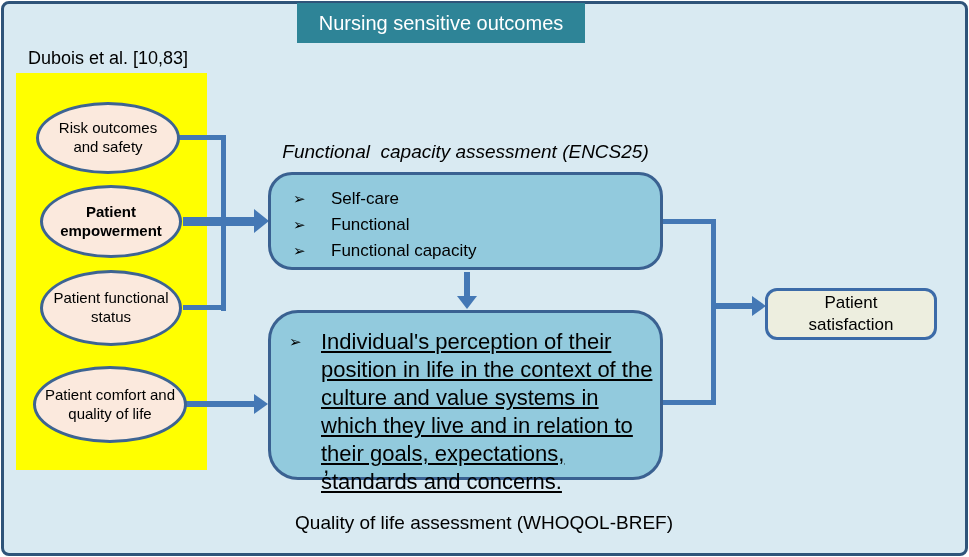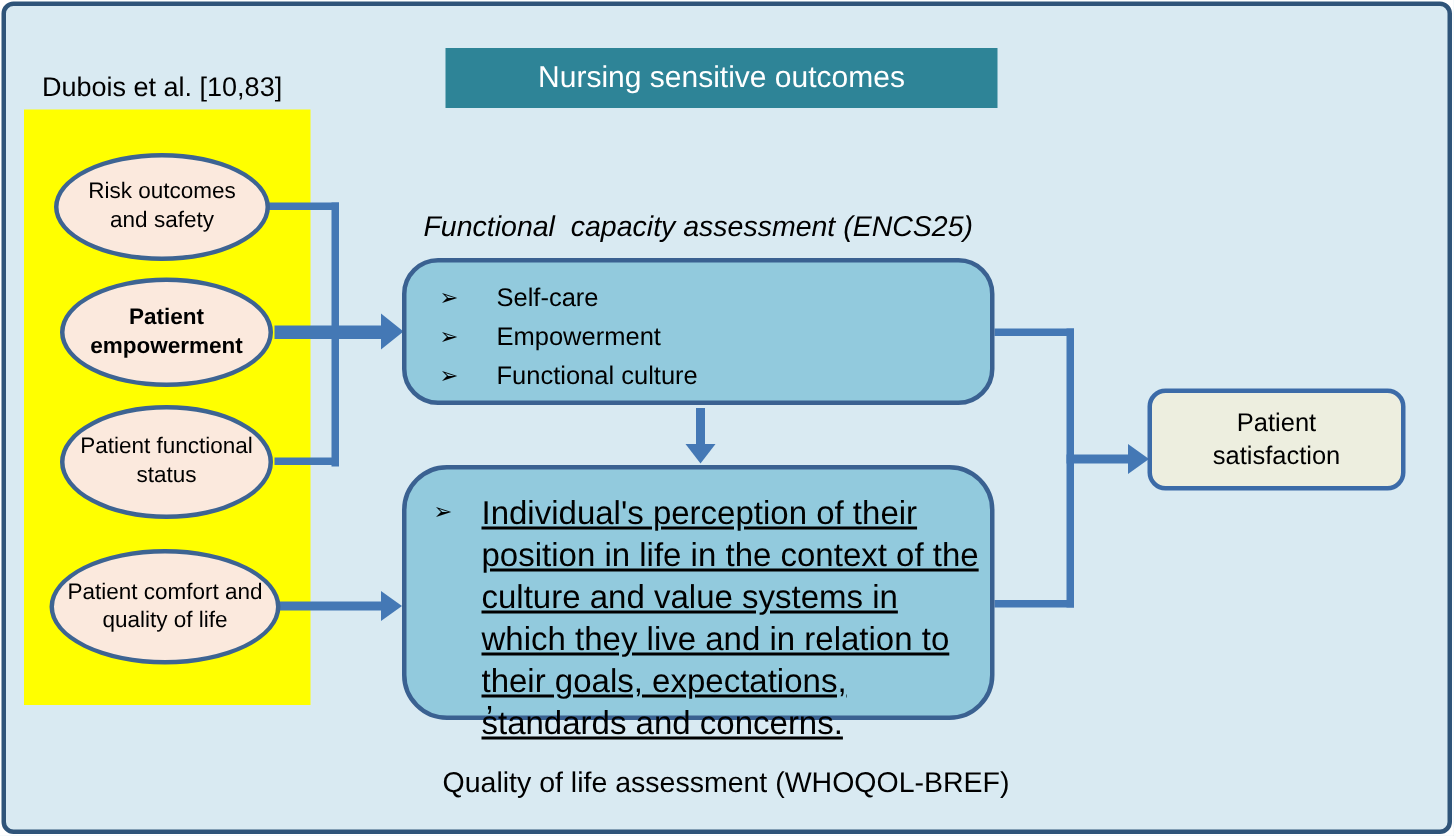--- a/index.html
+++ b/index.html
@@ -1,22 +1,22 @@
 <!DOCTYPE html>
 <html style="--canvas-bg: #d9eaf2; --canvas-border: #2f5479; --title-bg: #2e8497; --title-text: #ffffff; --yellow-panel: #ffff00; --ellipse-fill: #fbe9dd; --ellipse-border: #3d6492; --box-fill: #92cadd; --box-border: #3a6191; --satisfaction-fill: #edeedf; --satisfaction-border: #3c6ba8; --arrow: #4478b5; --text: #000000;"><head>
 <meta charset="utf-8">
 <style>
   * { box-sizing: border-box; margin: 0; padding: 0; }
   body { background: #ffffff; font-family: "Liberation Sans", sans-serif; }
   .canvas { position: relative; width: 969px; height: 557px; background: #ffffff; color: var(--text); }
   .board { position: absolute; left: 1px; top: 1px; width: 967px; height: 555px;
            background: var(--canvas-bg); border: 3px solid var(--canvas-border); border-radius: 8px; }
-  .titlebar { position: absolute; left: 297px; top: 3px; width: 368px; height: 40px;
+  .titlebar { position: absolute; left: 297px; top: 3px; width: 288px; height: 40px;
               background: var(--title-bg); color: var(--title-text);
-              display: flex; align-items: center; justify-content: center; font-size: 20px; margin-top: 29px; }
+              display: flex; align-items: center; justify-content: center; font-size: 20px; }
   .citation { position: absolute; left: 28px; top: 48px; font-size: 18px; }
   .yellow-panel { position: absolute; left: 16px; top: 73px; width: 191px; height: 397px;
                   background: var(--yellow-panel); }
   .ellipse { position: absolute; border-radius: 50%; background: var(--ellipse-fill);
              border: 3px solid var(--ellipse-border); display: flex; align-items: center;
              justify-content: center; text-align: center; font-size: 15px; line-height: 1.25;
              padding: 0 10px; }
   .e1 { left: 36px; top: 102px; width: 144px; height: 72px; justify-content: flex-end; }
   .e2 { left: 40px; top: 185px; width: 142px; height: 73px; font-weight: bold; }
   .e3 { left: 40px; top: 270px; width: 142px; height: 76px; }
@@ -25,21 +25,21 @@
   .box1 { left: 268px; top: 172px; width: 395px; height: 98px; border-radius: 24px; padding: 11px 8px 0 22px; }
   .box2 { left: 268px; top: 310px; width: 395px; height: 170px; border-radius: 30px; padding: 15px 6px 0 18px; }
   .heading1 { position: absolute; left: 258px; top: 141px; width: 415px; text-align: center;
               font-size: 19px; white-space: pre; font-style: italic; }
   .caption2 { position: absolute; left: 258px; top: 512px; width: 415px; text-align: right; font-size: 19px; }
   .item-row { display: flex; font-size: 17px; line-height: 26px; }
   .glyph { width: 38px; flex: 0 0 38px; font-size: 15px; }
   .qrow { display: flex; }
   .qrow .glyph { width: 32px; flex: 0 0 32px; font-size: 15px; line-height: 28px; }
   .qtext { flex: 1; font-size: 22px; line-height: 28px; text-decoration: underline; }
-  .outcome-box { position: absolute; left: 765px; top: 259px; width: 172px; height: 68px;
+  .outcome-box { position: absolute; left: 765px; top: 288px; width: 172px; height: 52px;
                  background: var(--satisfaction-fill); border: 3px solid var(--satisfaction-border);
                  border-radius: 12px; display: flex; align-items: center; 
                  text-align: center; font-size: 17px; line-height: 1.3; padding: 0 36px; }
   .seg { position: absolute; background: var(--arrow); }
   .tri { position: absolute; width: 0; height: 0; }
   .head-right-lg { border-left: 15px solid var(--arrow); border-top: 12px solid transparent; border-bottom: 12px solid transparent; }
   .head-right { border-left: 14px solid var(--arrow); border-top: 10px solid transparent; border-bottom: 10px solid transparent; }
   .head-down { border-top: 13px solid var(--arrow); border-left: 10px solid transparent; border-right: 10px solid transparent; }
 </style>
 </head>
@@ -89,25 +89,25 @@
   </div>
 
   <div class="heading1">Functional  capacity assessment (ENCS25)</div>
   <div class="round-box box1">
     <div class="item-row">
       <span class="glyph">➢</span>
       <span>Self-care</span>
     </div>
     <div class="item-row">
       <span class="glyph">➢</span>
-      <span>Empowerment</span>
+      <span>Functional</span>
     </div>
     <div class="item-row">
       <span class="glyph">➢</span>
-      <span>Functional culture</span>
+      <span>Functional capacity</span>
     </div>
   </div>
 
   <div class="round-box box2">
     <div class="qrow">
       <span class="glyph">➢</span>
       <span class="qtext">Individual's perception of their position in life in the context of the culture and value systems in which they live and in relation to their goals, expectations, s̓tandards and concerns.</span>
     </div>
   </div>
   <div class="caption2">Quality of life assessment (WHOQOL-BREF)</div>

